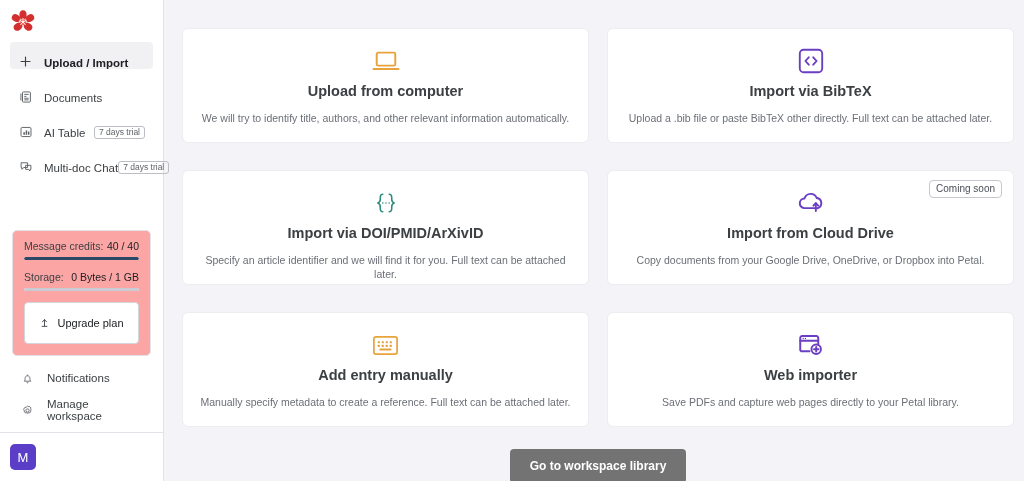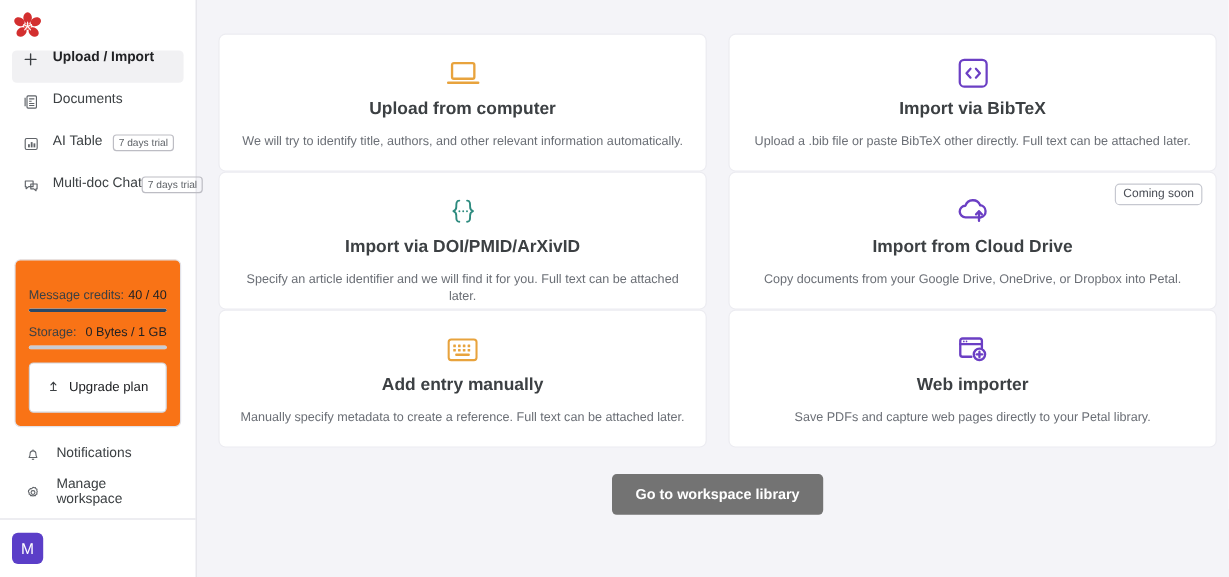--- a/index.html
+++ b/index.html
@@ -18,21 +18,21 @@
     border-right: 1px solid #e2e2e8;
     display: flex; flex-direction: column;
     position: relative;
     flex: 0 0 164px;
   }
   .logo-wrap { padding: 8px 0 6px 10px; height: 42px; display: flex; align-items: center; }
   .logo { width: 26px; height: 26px; }
 
   .nav { padding: 0 10px; }
   .nav-item {
-    display: flex; align-items: flex-start;
+    display: flex; align-items: flex-end;
     height: 27px;
     padding: 0 8px;
     border-radius: 4px;
     color: #3c4043;
     font-size: 11.5px;
     margin-bottom: 8px;
     cursor: pointer;
     white-space: nowrap;
   }
   .nav-item.active { background: #f1f1f3; font-weight: bold; color: #202124; }
@@ -54,22 +54,22 @@
     line-height: 1;
     white-space: nowrap;
   }
 
   .sidebar-spacer { flex: 1 1 auto; }
 
   .usage-card {
     margin: 0 12px 10px 12px;
     border: 1px solid #e2e2e8;
     border-radius: 5px;
-    padding: 23px 11px 11px 11px;
-    background: #f97316;
+    padding: 9px 11px 11px 11px;
+    background: #fca5a5;
   }
   .usage-row {
     display: flex; justify-content: space-between;
     font-size: 10.5px; color: #3c4043;
     margin-bottom: 5px;
   }
   .usage-row .val { color: #202124; }
   .bar { height: 3px; border-radius: 2px; background: #dfe1e6; margin-bottom: 11px; overflow: hidden; }
   .bar > span { display: block; height: 100%; border-radius: 2px; background: #2b4866; }
   .bar.empty > span { background: #c9ccd4; width: 100% !important; }
@@ -109,21 +109,21 @@
   
   .main {
     flex: 1 1 auto;
     background: #f4f4f8;
     padding: 28px 10px 0 18px;
     overflow: hidden;
   }
   .grid {
     display: grid;
     grid-template-columns: 1fr 1fr;
-    gap: 0 18px;
+    gap: 27px 18px;
   }
   .card {
     background: #ffffff;
     border: 1px solid #ececf1;
     border-radius: 6px;
     height: 115px;
     padding: 12px 16px 0 16px;
     display: flex; flex-direction: column; align-items: center;
     position: relative;
     cursor: pointer;

